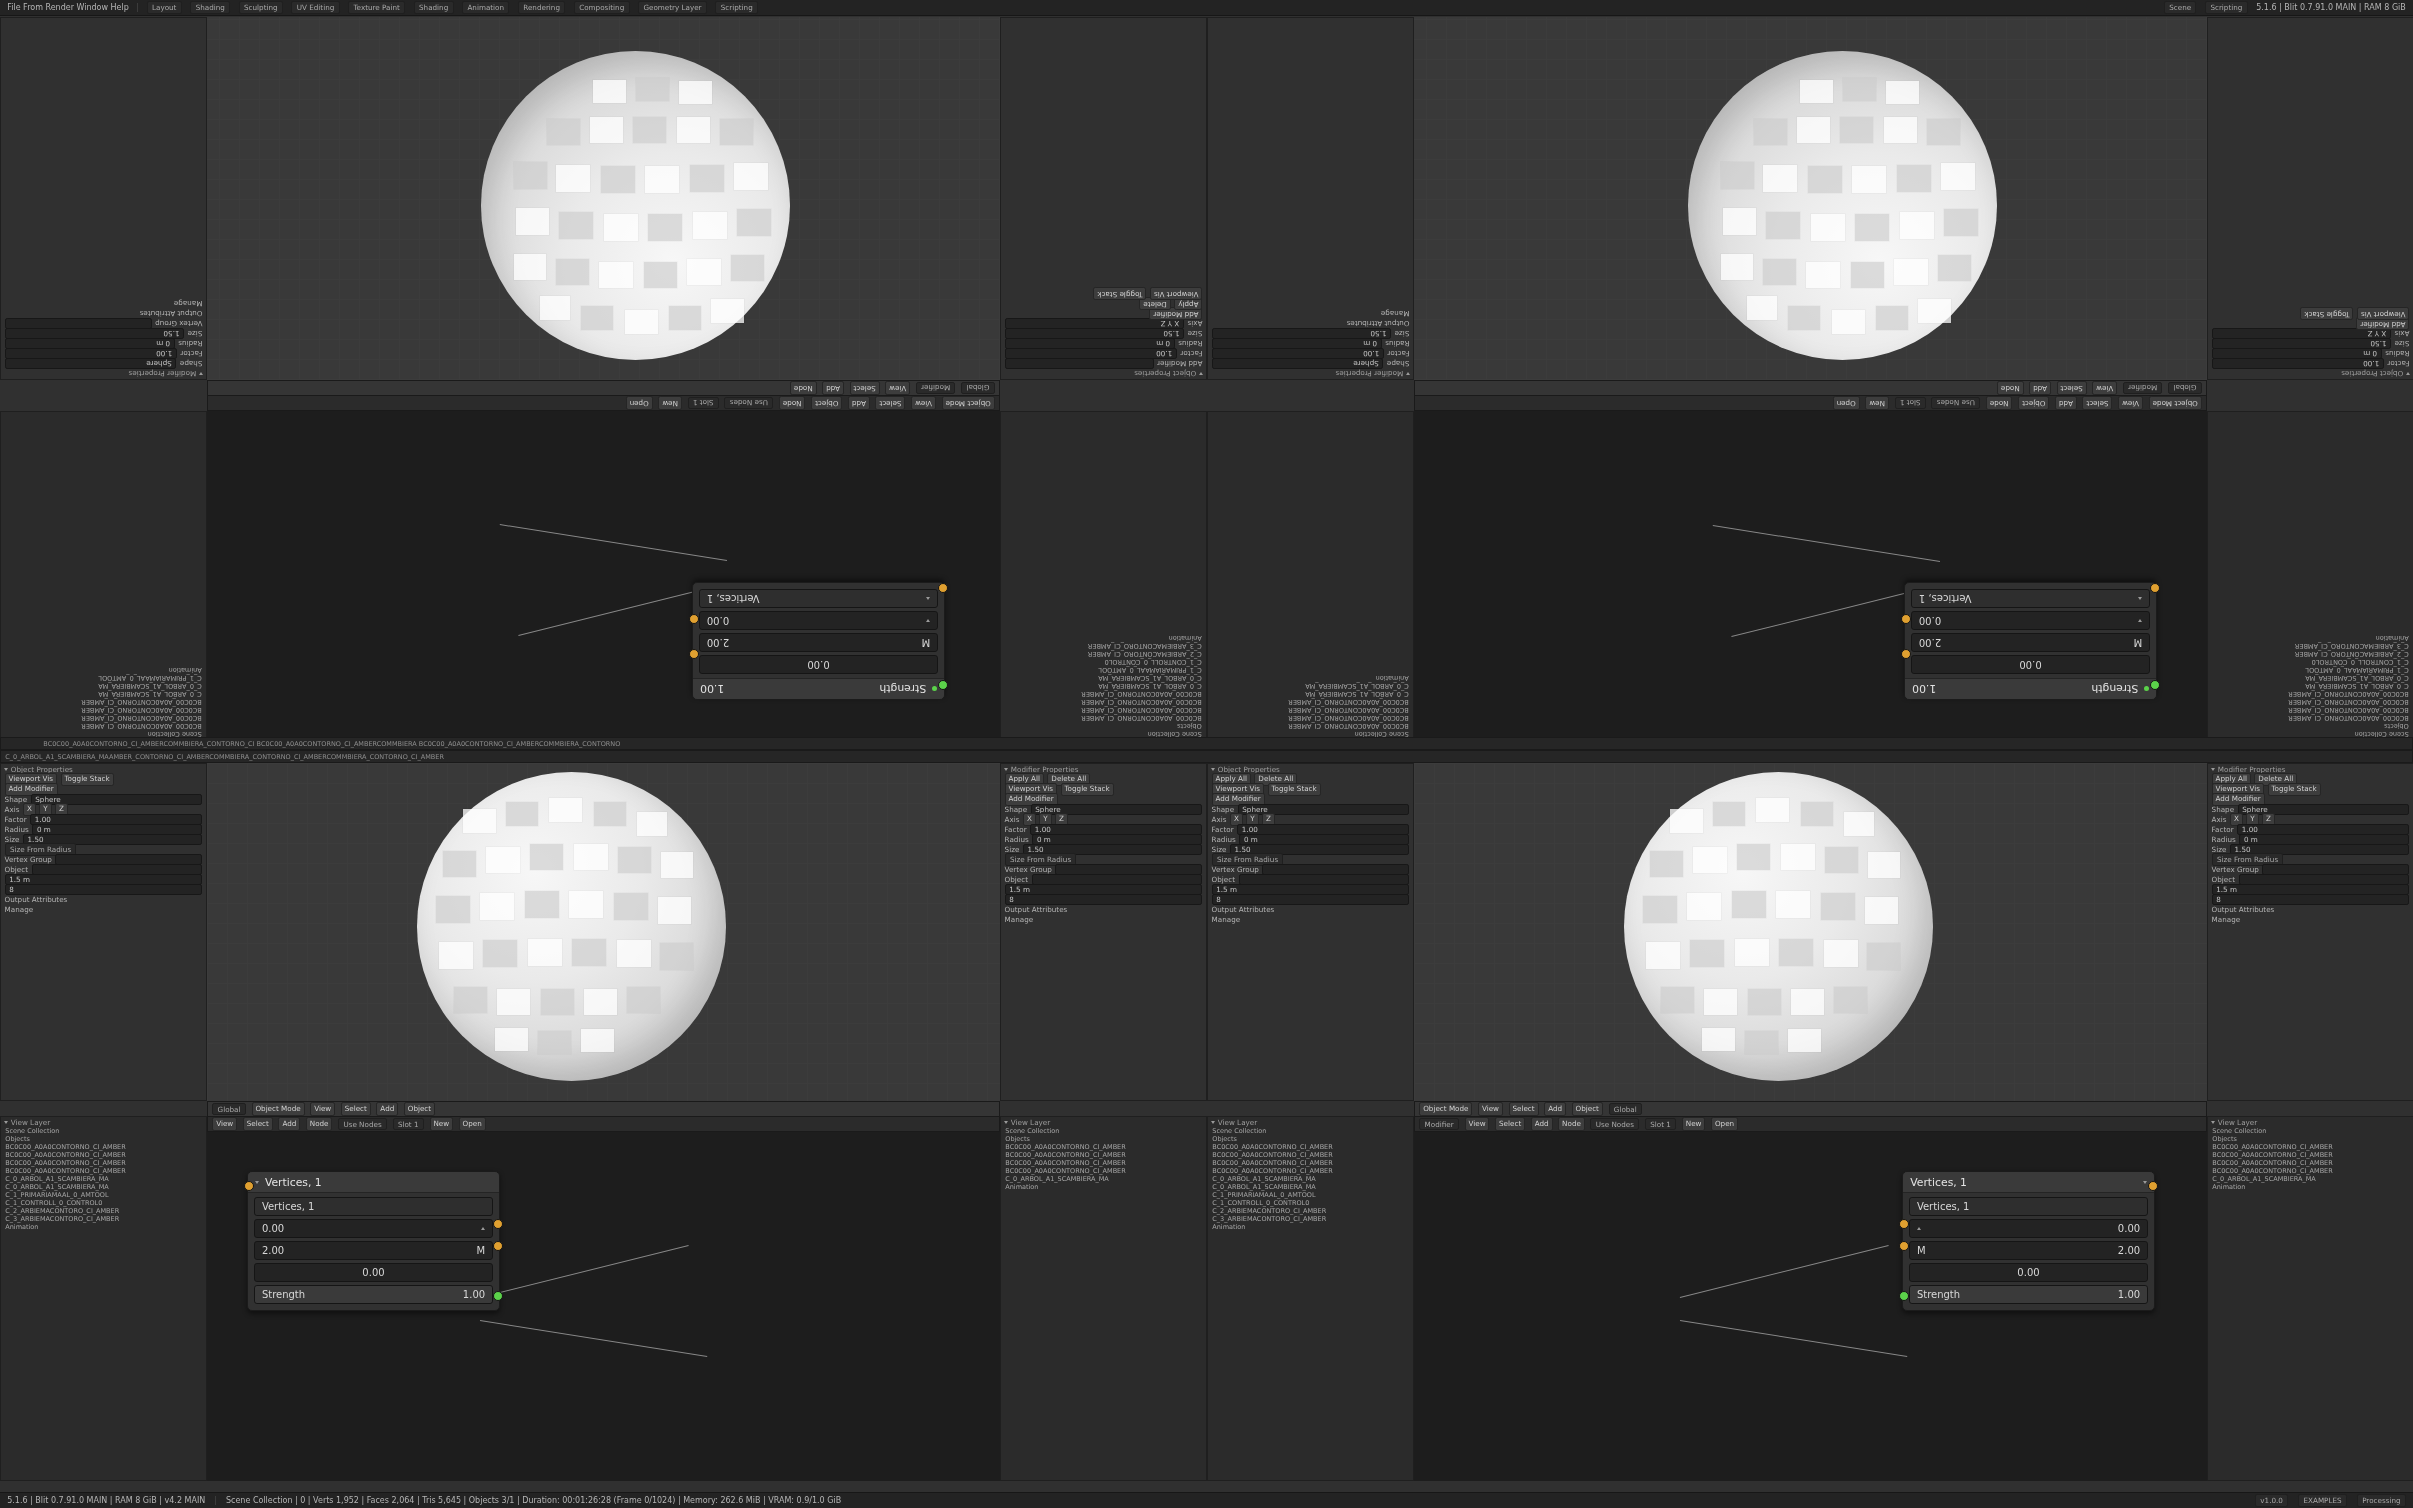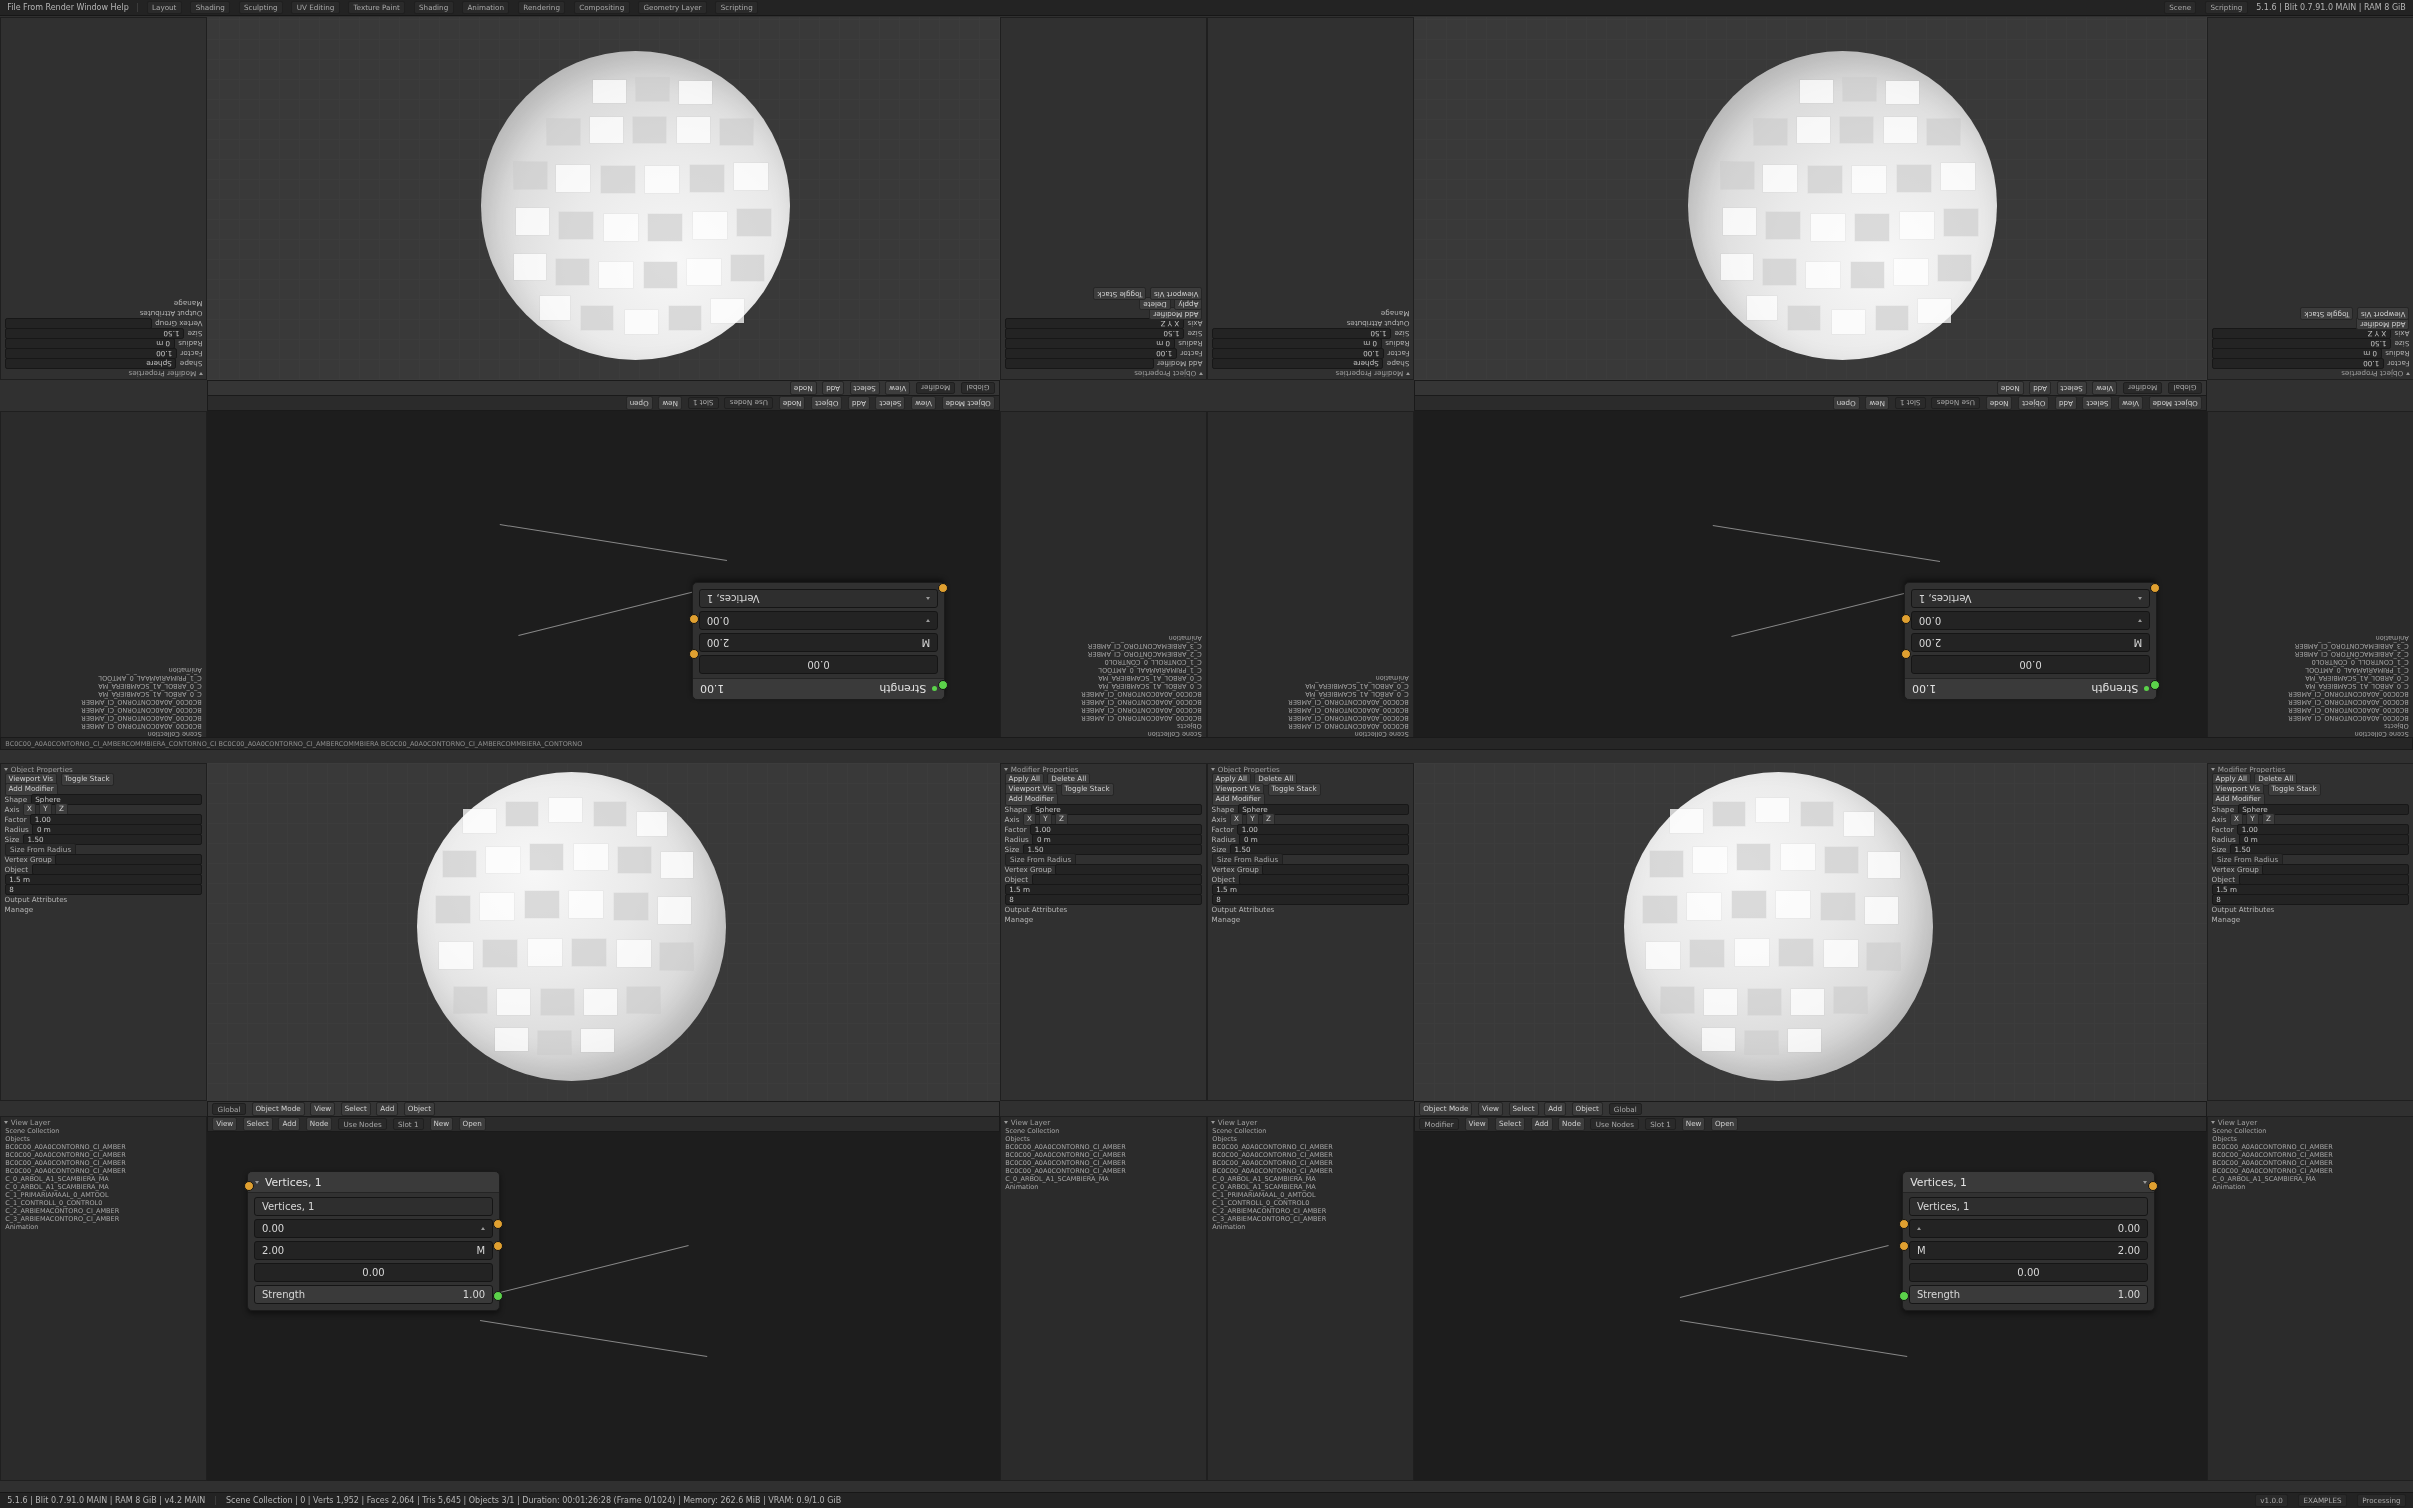--- a/index.html
+++ b/index.html
@@ -464,21 +464,24 @@
       <div class="row">
           <span>Output Attributes</span>
         </div>
       <div class="row">
           <span>Manage</span>
         </div>
     </div>
   </div>
 
   <div class="bar" style="left:0;top:737px;width:2413px;height:13px;background:#262626;font-size:6.5px;color:#8e8e8e;">
-    <span style="overflow:hidden;text-overflow:ellipsis;">BC0C00_A0A0CONTORNO_CI_AMBERCOMMBIERA_CONTORNO_CI  BC0C00_A0A0CONTORNO_CI_AMBERCOMMBIERA  BC0C00_A0A0CONTORNO_CI_AMBERCOMMBIERA_CONTORNO</span>
+    <span style="overflow:hidden;text-overflow:ellipsis;margin-left:38px;">BC0C00_A0A0CONTORNO_CI_AMBERCOMMBIERA_CONTORNO_CI  BC0C00_A0A0CONTORNO_CI_AMBERCOMMBIERA  BC0C00_A0A0CONTORNO_CI_AMBERCOMMBIERA_CONTORNO</span>
+  </div>
+  <div class="bar" style="left:0;top:750px;width:2413px;height:13px;background:#262626;font-size:6.5px;color:#8e8e8e;">
+    <span style="overflow:hidden;text-overflow:ellipsis;">C_0_ARBOL_A1_SCAMBIERA_MAAMBER_CONTORNO_CI_AMBERCOMMBIERA_CONTORNO_CI_AMBERCOMMBIERA_CONTORNO_CI_AMBER</span>
   </div>
 
   <div class="cellwrap" style="left:0;top:763px;width:1207px;height:730px;">
 
     <div class="props" style="left:0;top:0;width:207px;height:338px;">
       <div class="hdrrow">
         <span class="tri"></span>
         <span>Object Properties</span>
       </div>
       <div class="row">

